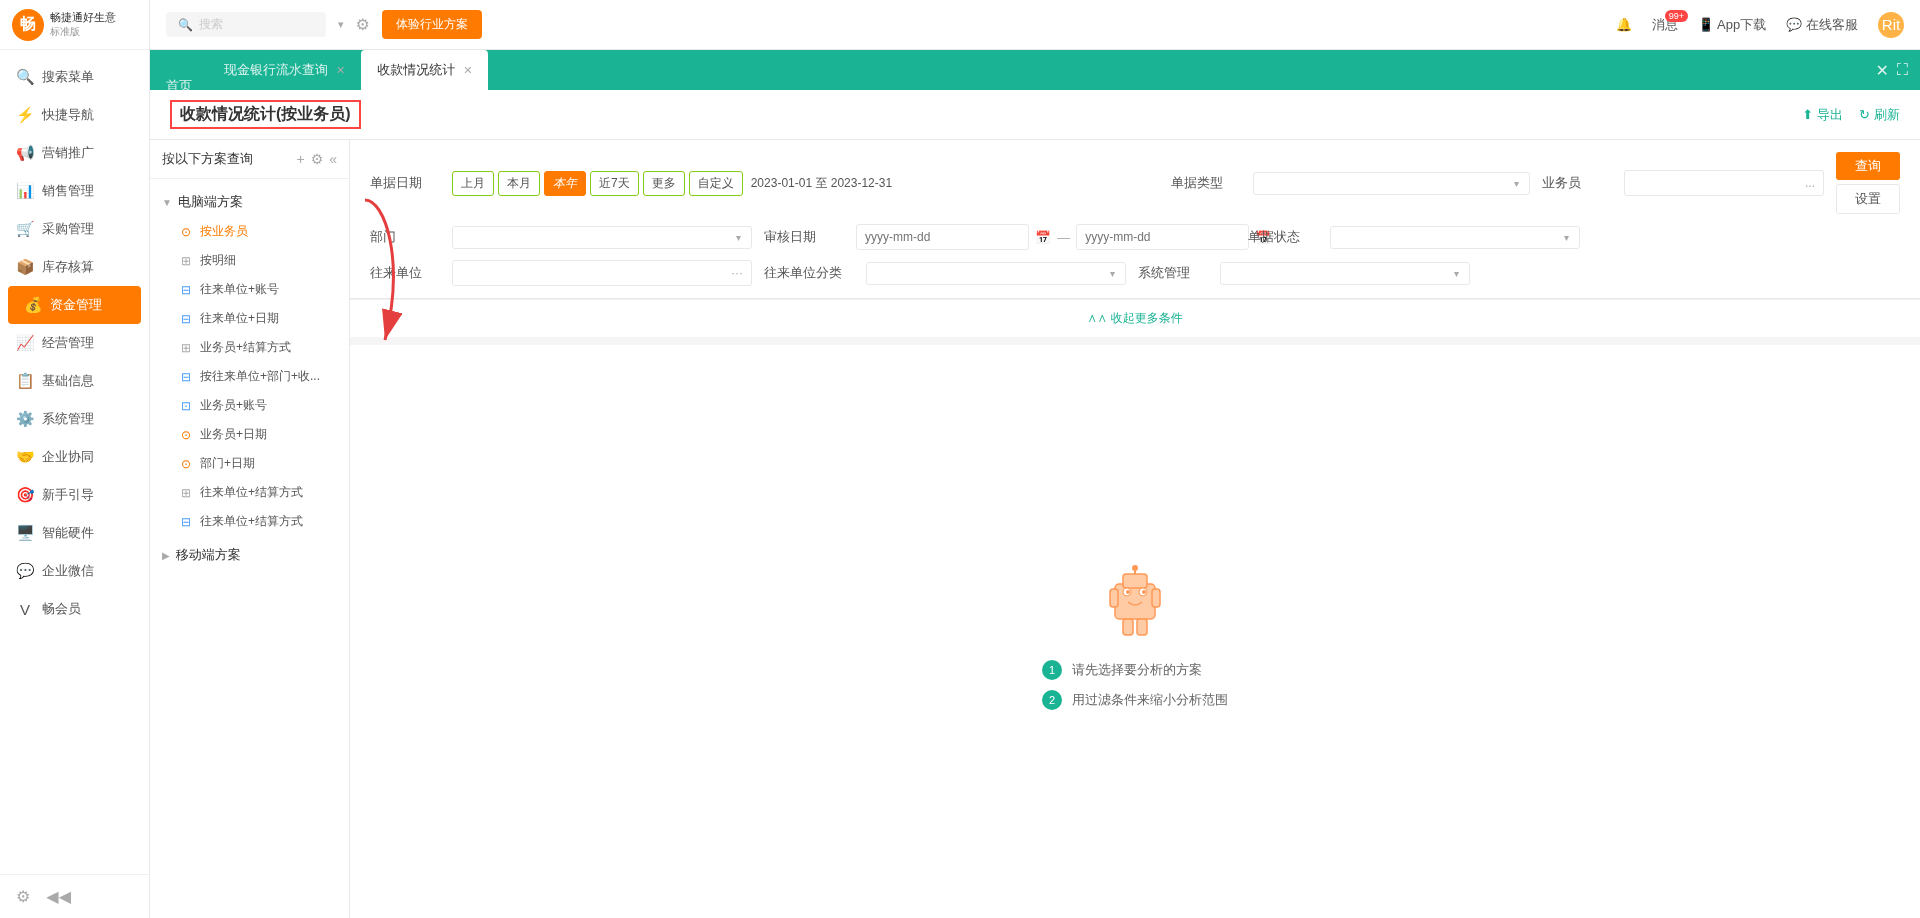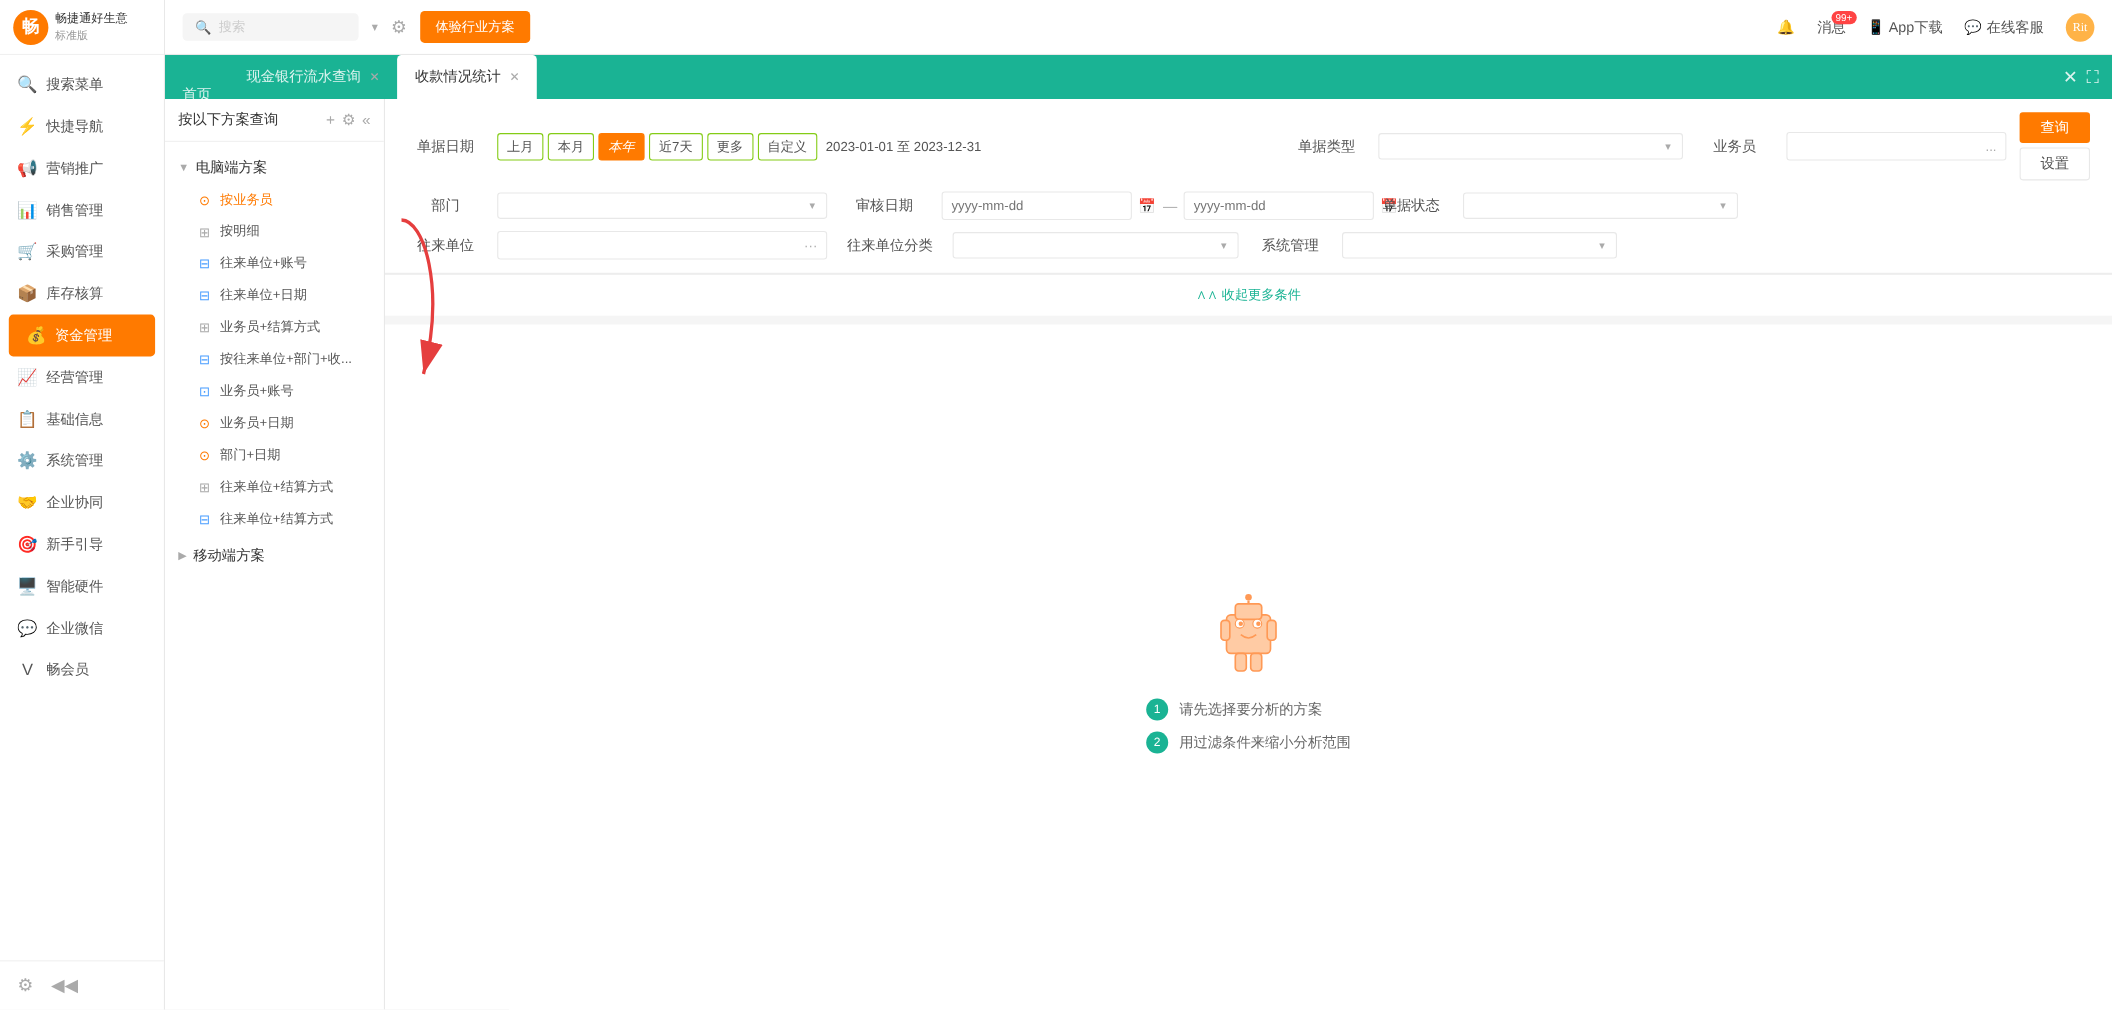--- a/index.html
+++ b/index.html
@@ -119,22 +119,21 @@
     }
     .user-avatar {
       width: 26px;
       height: 26px;
       background: #ffb347;
       border-radius: 50%;
       display: flex;
       align-items: center;
       justify-content: center;
       color: white;
-      font-size: 11px;
-      font-family: Liberation Serif, serif;
+      font-size: 15px;
     }
 
     
     .tabbar {
       height: 40px;
       background: #1ab394;
       display: flex;
       align-items: center;
       padding: 0 0 0 0;
     }
@@ -269,21 +268,21 @@
       align-items: center;
       gap: 12px;
       margin-bottom: 10px;
     }
     .filter-row:last-child { margin-bottom: 0; }
     .filter-label {
       font-size: 13px;
       color: #555;
       white-space: nowrap;
       width: 70px;
-      text-align: center;
+      text-align: left;
     }
     .filter-date-btns {
       display: flex;
       align-items: center;
       gap: 4px;
     }
     .date-btn {
       padding: 3px 8px;
       border: 1px solid #84cc16;
       border-radius: 3px;
@@ -544,20 +543,34 @@
     </div>
     <div class="tab-spacer"></div>
     <div class="tabbar-btns">
       <span class="tabbar-btn">✕</span>
       <span class="tabbar-btn">⛶</span>
     </div>
   </div>
 
   <div class="page-area" style="position:relative;">
 
+    <div class="page-header">
+      <div class="page-title">收款情况统计(按业务员)</div>
+      <div class="page-header-spacer"></div>
+      <div class="page-header-actions">
+        <button class="btn-export">
+          <span>⬆</span>
+          <span>导出</span>
+        </button>
+        <button class="btn-refresh">
+          <span>↻</span>
+          <span>刷新</span>
+        </button>
+      </div>
+    </div>
 
     <div class="content">
 
       <div class="left-panel">
         <div class="panel-header">
           <span class="panel-header-title">按以下方案查询</span>
           <span class="panel-icon-btn">+</span>
           <span class="panel-icon-btn">⚙</span>
           <span class="panel-icon-btn">«</span>
         </div>

